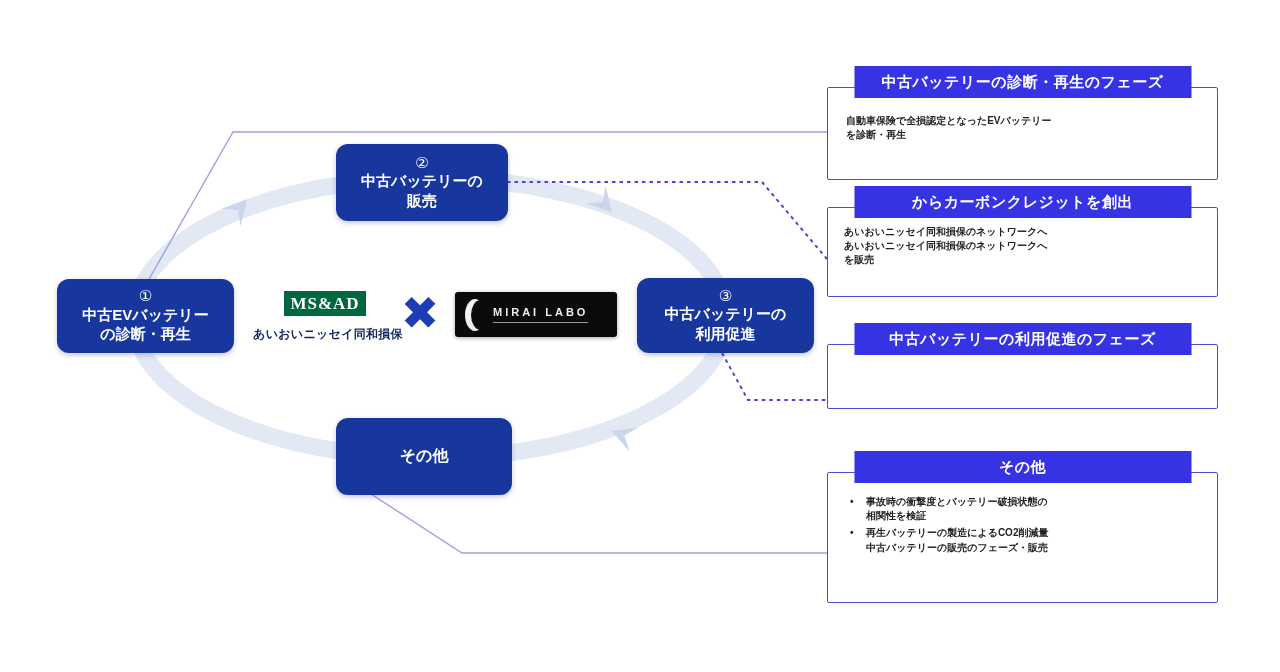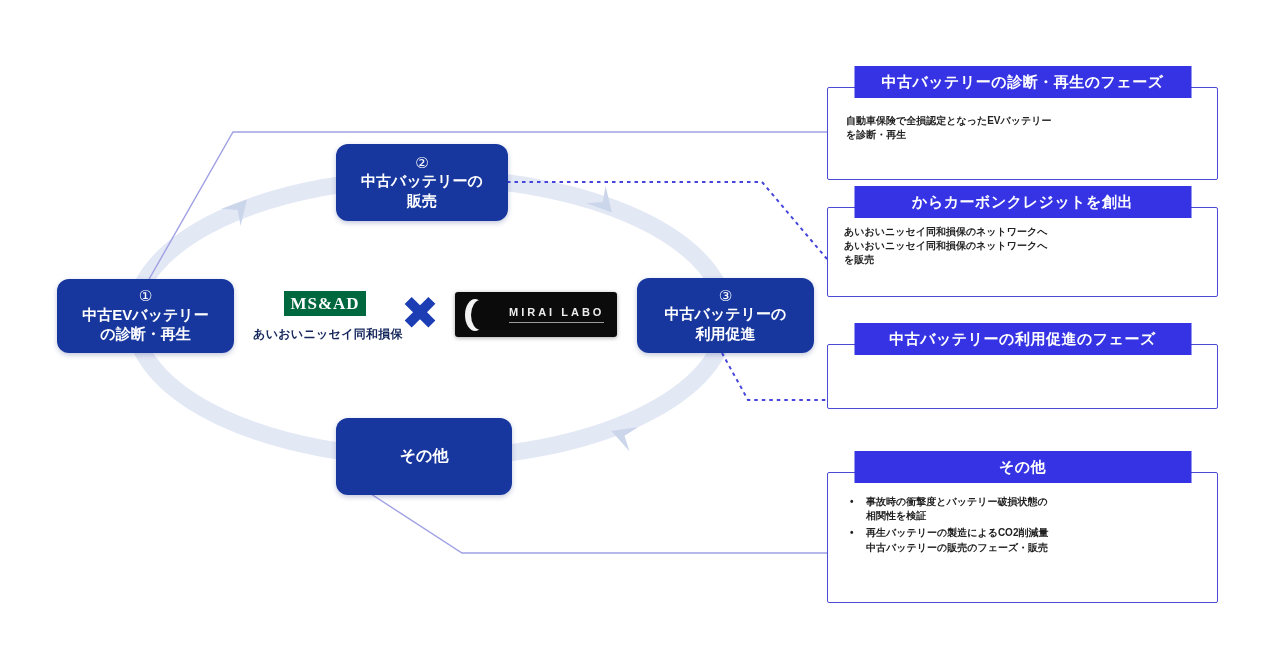--- a/index.html
+++ b/index.html
@@ -46,21 +46,21 @@
     padding:0 10px; box-sizing:border-box; gap:8px;
     box-shadow:0 1px 4px rgba(0,0,0,.35);
   }
   .crescent { position:relative; width:20px; height:32px; flex:0 0 auto; }
   .crescent .c1 { position:absolute; left:0; top:0; width:20px; height:32px;
     background:#f2f2f2; border-radius:50%; }
   .crescent .c2 { position:absolute; left:6px; top:1px; width:19px; height:30px;
     background:#0B0B0C; border-radius:50%; }
   .mirai-text {
     color:#ececec; font-size:11px; font-weight:700; letter-spacing:3px;
-    border-bottom:1px solid #9a9a9a; padding-bottom:4px; white-space:nowrap;margin-left:16px;
+    border-bottom:1px solid #9a9a9a; padding-bottom:4px; white-space:nowrap;
   }
 
   
   .panel {
     position:absolute; z-index:2; left:827px; width:391px; box-sizing:border-box;
     background:#ffffff; border:1.6px solid #4B4BD6; border-radius:2px;
   }
   .panel .ptitle {
     position:absolute; top:-22px; left:50%; transform:translateX(-50%);
     width:337px; height:32px; background:#3533E4; color:#fff;

